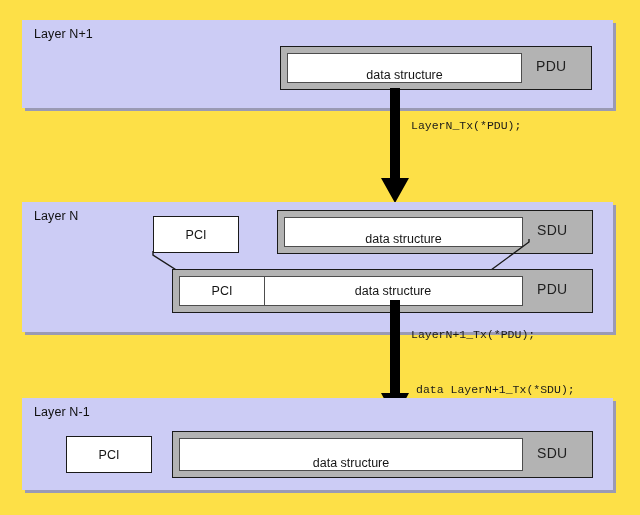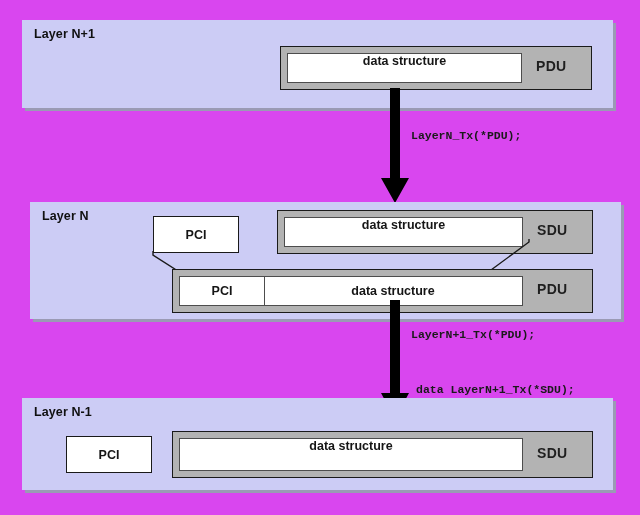--- a/index.html
+++ b/index.html
@@ -10,22 +10,21 @@
   body {
     width: 640px;
     height: 515px;
     font-family: "Liberation Sans", sans-serif;
     overflow: hidden;
   }
   #canvas {
     position: relative;
     width: 640px;
     height: 515px;
-    background: #d946ef;
-    font-weight: bold;
+    background: #fde047;
   }
 
   
   .layer-panel {
     position: absolute;
     background: #ccccf5;
     box-shadow: 3px 3px 0 0 #9a9ab4;
   }
   .layer-label {
     position: absolute;
@@ -45,21 +44,21 @@
     box-sizing: border-box;
     display: flex;
     align-items: center;
   }
   .unit-inner {
     position: absolute;
     background: #ffffff;
     border: 1.5px solid #4d4d4d;
     box-sizing: border-box;
     display: flex;
-    align-items: flex-start;
+    align-items: flex-end;
     justify-content: center;
   }
   .unit-inner.split {
     justify-content: flex-start;
   }
   .inner-cell {
     display: flex;
     align-items: center;
     justify-content: center;
     height: 100%;
@@ -132,23 +131,23 @@
     </div>
     <div class="unit-tag" style="left:255px; top:11px;">PDU</div>
   </div>
 
   <div class="arrow" style="left:380px; top:88px;">
     <svg width="30" height="116" viewBox="0 0 30 116">
       <polygon points="10,0 20,0 20,90 29,90 15,115 1,90 10,90" fill="#000000"></polygon>
     </svg>
   </div>
 
-  <div class="call-label" style="left:411px; top:119px;margin-top:10px;">LayerN_Tx(*PDU);</div>
-
-  <div class="layer-panel" style="left:22px; top:202px; width:591px; height:117px;margin-left:8px;">
+  <div class="call-label" style="left:411px; top:119px;">LayerN_Tx(*PDU);</div>
+
+  <div class="layer-panel" style="left:22px; top:202px; width:591px; height:130px;">
     <div class="layer-label">Layer N</div>
   </div>
 
   <div class="pci-box" style="left:153px; top:216px; width:86px; height:37px;">
     <span>PCI</span>
   </div>
 
   <div class="unit-box" style="left:277px; top:210px; width:316px; height:44px;">
     <div class="unit-inner" style="left:6px; top:6px; width:239px; height:30px;">
       <span class="unit-text">data structure</span>

